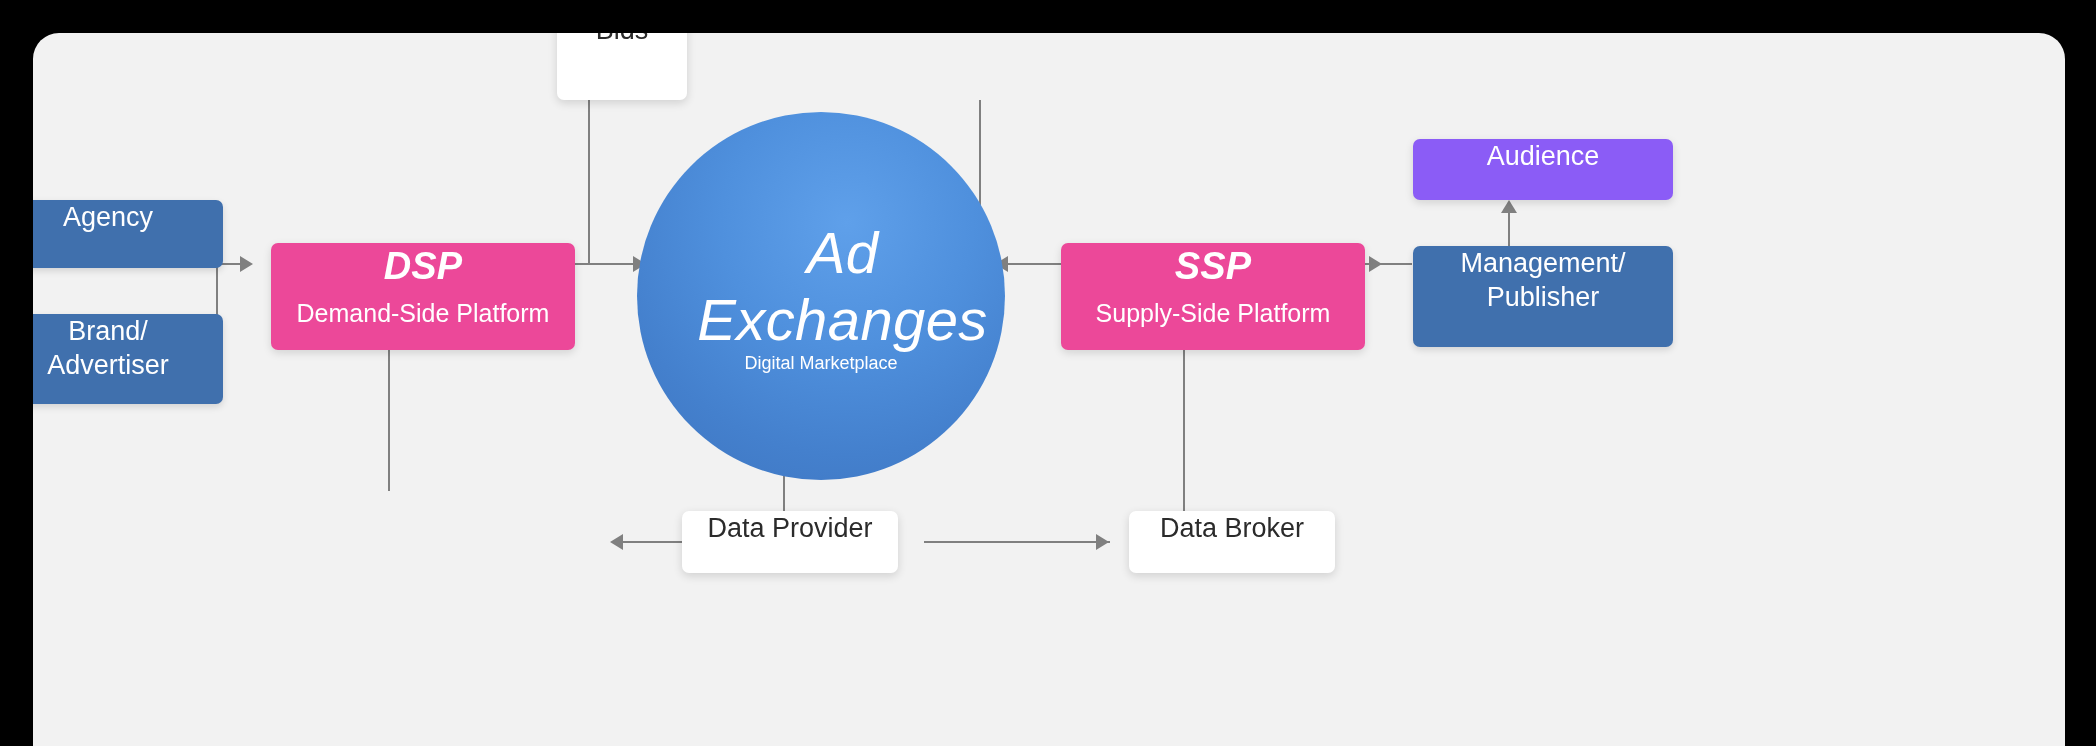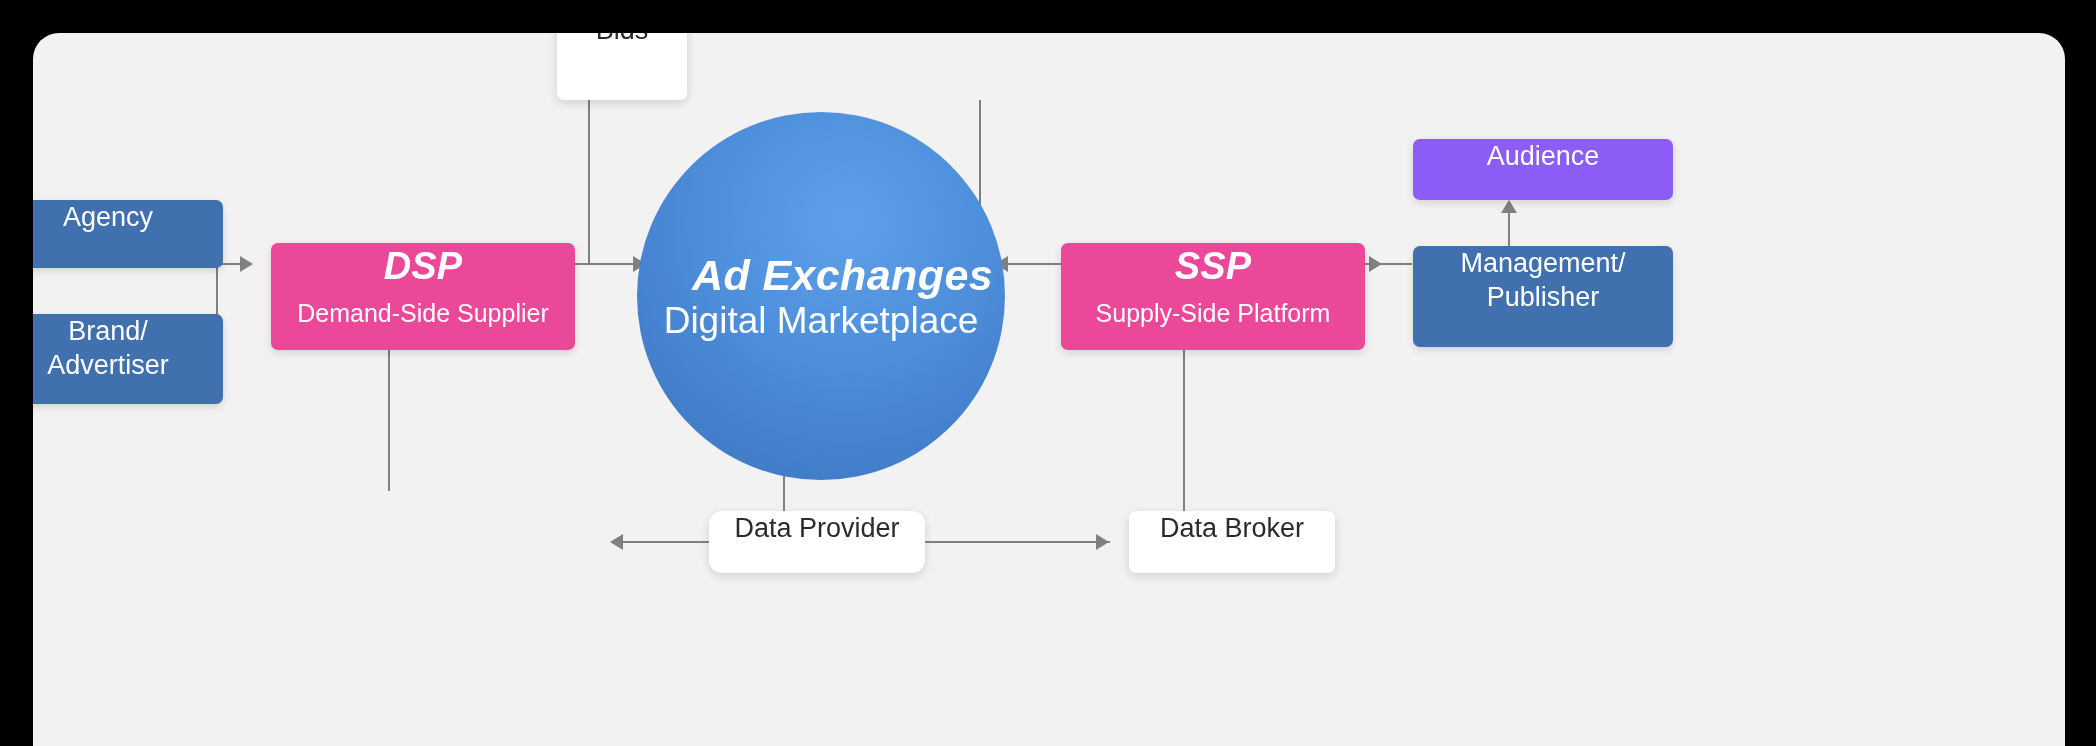--- a/index.html
+++ b/index.html
@@ -90,41 +90,41 @@
   
   #node-agency       { left: -40px;  top: 167px; width: 230px; height: 68px;  }
   #node-brand        { left: -40px;  top: 281px; width: 230px; height: 90px;  }
   #node-dsp          { left: 238px;  top: 210px; width: 304px; height: 107px; }
   #node-ssp          { left: 1028px; top: 210px; width: 304px; height: 107px; }
   #node-publisher    { left: 1380px; top: 213px; width: 260px; height: 101px; }
   #node-audience     { left: 1380px; top: 106px; width: 260px; height: 61px;  }
   #node-bids         { left: 524px;  top: -20px; width: 130px; height: 87px;  }
   #node-adcalls      { left: 896px;  top: -20px; width: 168px; height: 87px;  }
   #node-dmp          { left: 203px;  top: 456px; width: 374px; height: 125px; }
-  #node-dataprovider { left: 676px;  top: 478px; width: 216px; height: 62px; border-radius: 13px;  }
+  #node-dataprovider { left: 649px;  top: 478px; width: 216px; height: 62px;  }
   #node-databroker   { left: 1096px; top: 478px; width: 206px; height: 62px;  }
 
   
   #node-exchange {
     position: absolute;
     left: 604px;
     top: 79px;
     width: 368px;
     height: 368px;
     border-radius: 50%;
     display: flex;
     flex-direction: column;
     align-items: center;
     justify-content: center;
     color: #ffffff;
     text-align: center;
     background: radial-gradient(circle at 57% 30%, #5fa0ea 0%, #4f90dd 38%, #4480cd 70%, #3d74bf 100%);
   }
-  #node-exchange .title { font-size: 43px; font-weight: bold; font-style: italic; letter-spacing: .4px; margin-left: 43px; }
-  #node-exchange .sub   { font-size: 37px; margin-top: 0; }
+  #node-exchange .title { font-size: 58px; font-weight: normal; font-style: italic; letter-spacing: .4px; margin-left: 43px; }
+  #node-exchange .sub   { font-size: 18px; margin-top: 0; }
 
   
   .ln {
     position: absolute;
     background: #808080;
   }
   .ln.h { height: 2px; }
   .ln.v { width: 2px; }
 
   .arrow {
@@ -199,21 +199,21 @@
       <span>Agency</span>
     </div>
 
     <div class="node slate" id="node-brand">
       <span>Brand/</span>
       <span>Advertiser</span>
     </div>
 
     <div class="node bright" id="node-dsp">
       <span class="title">DSP</span>
-      <span class="sub">Demand-Side Supplier</span>
+      <span class="sub">Demand-Side Platform</span>
     </div>
 
     <div id="node-exchange">
       <span class="title">Ad Exchanges</span>
       <span class="sub">Digital Marketplace</span>
     </div>
 
     <div class="node bright" id="node-ssp">
       <span class="title">SSP</span>
       <span class="sub">Supply-Side Platform</span>

